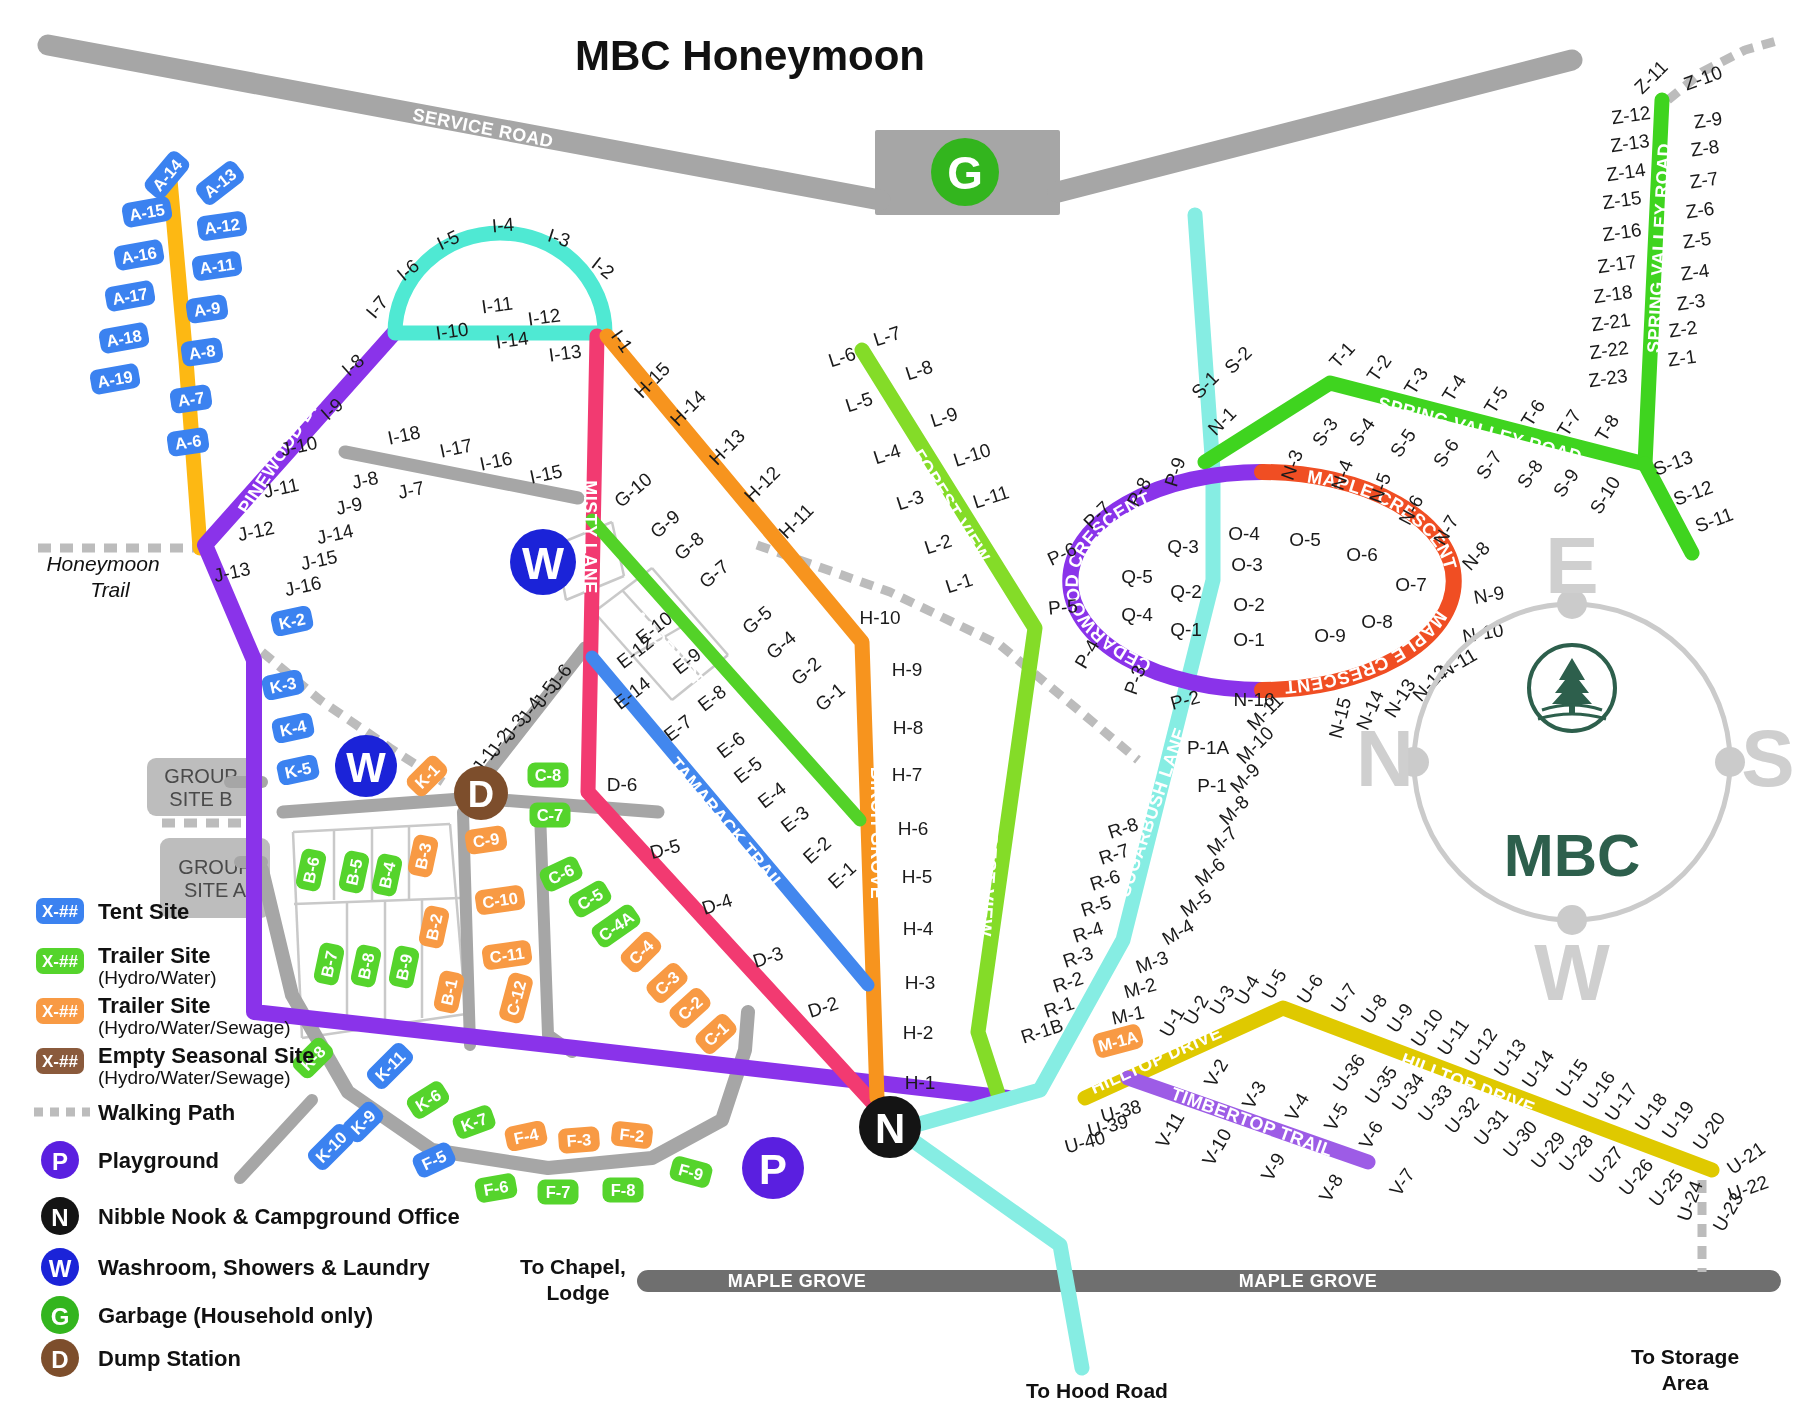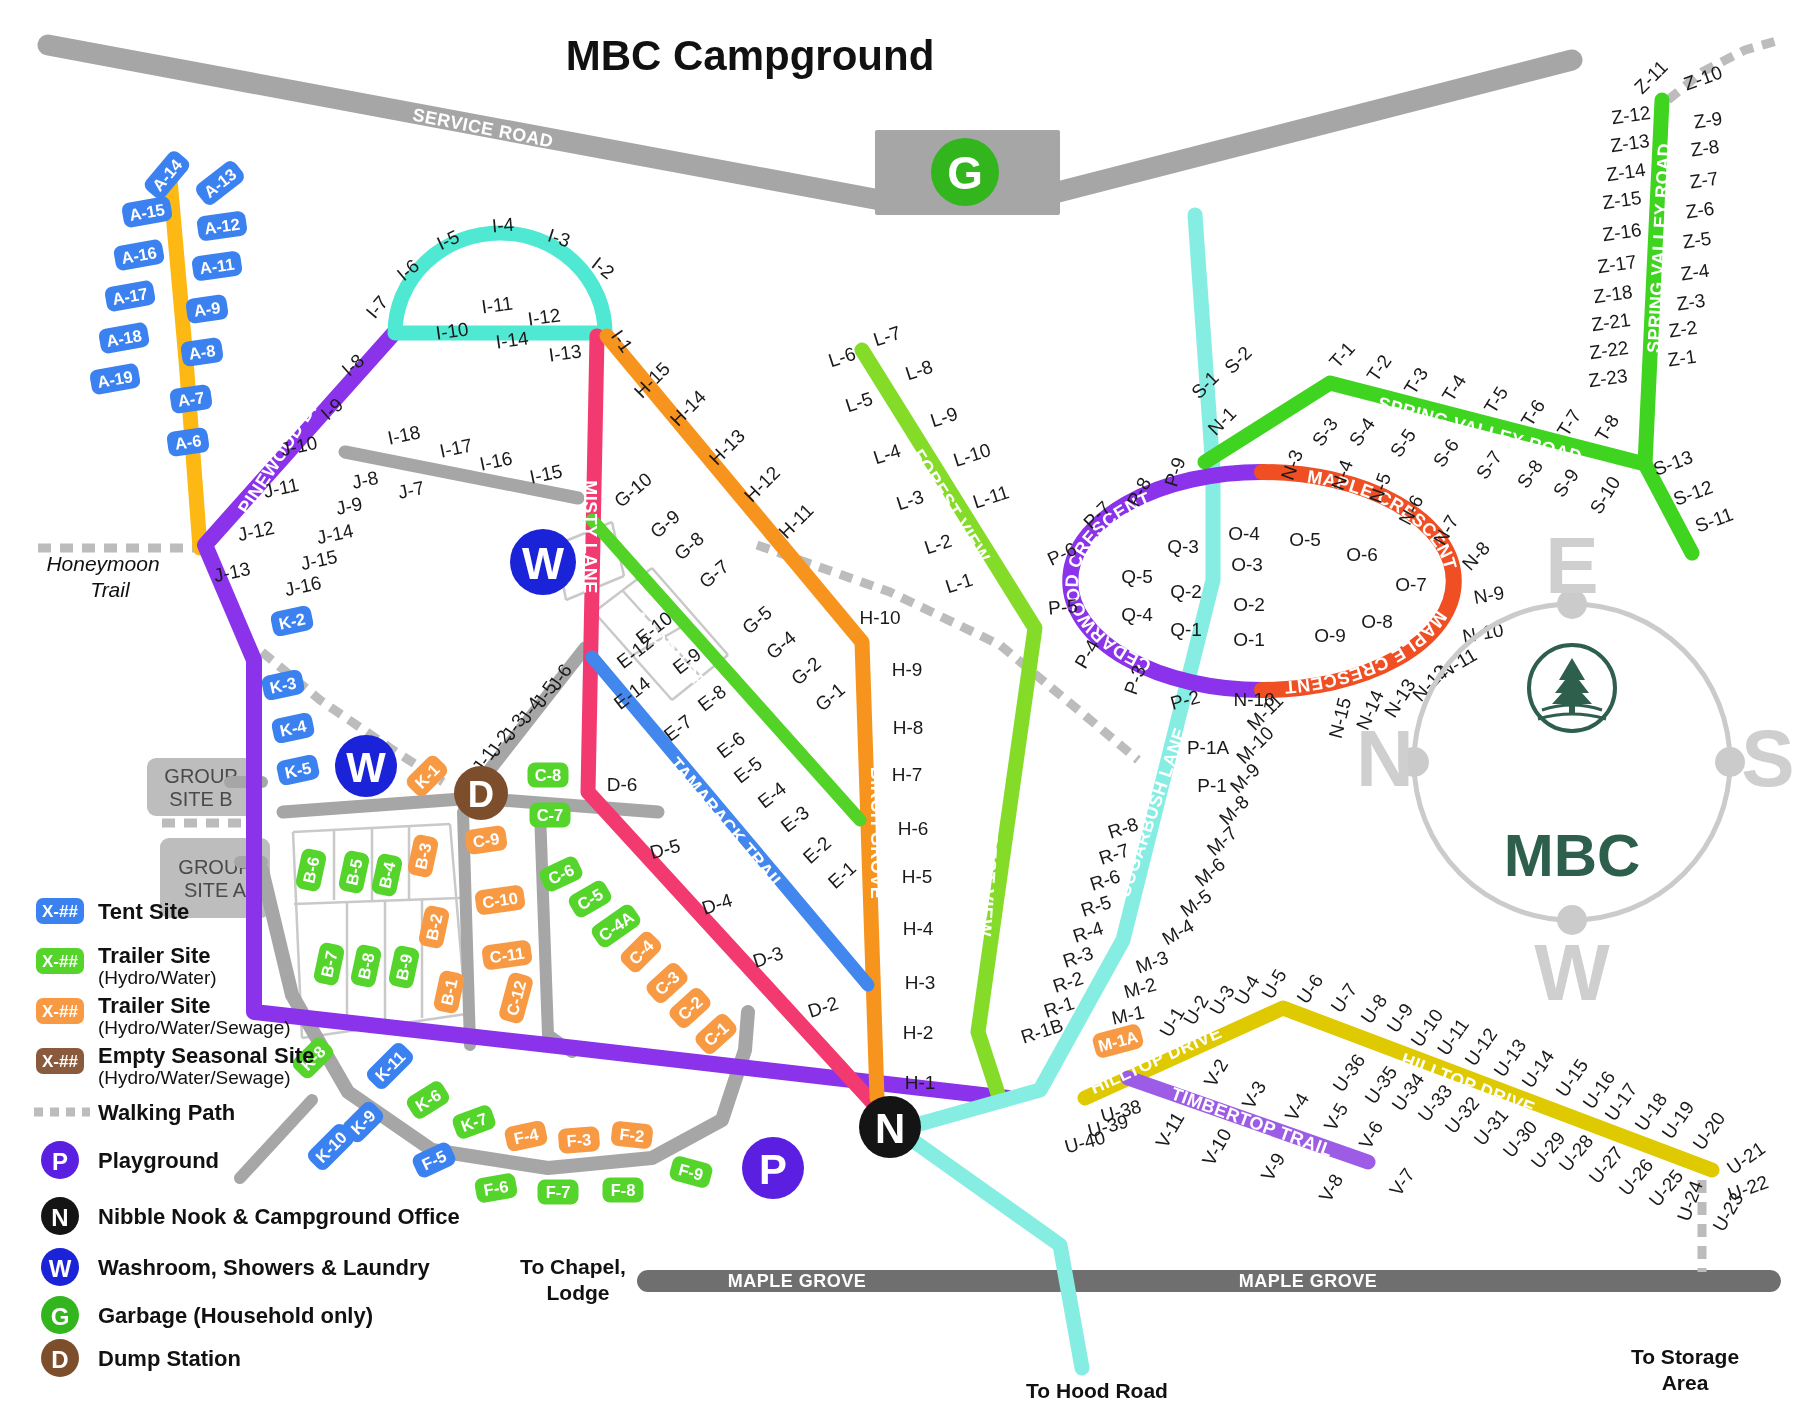--- a/index.html
+++ b/index.html
@@ -7,21 +7,21 @@
        font-family:"Liberation Sans",sans-serif;}
   .map svg{position:absolute;left:0;top:0;}
   .map svg text{dominant-baseline:central;}
   #map-title{position:absolute;top:32px;left:750px;transform:translateX(-50%);
     font-size:42px;font-weight:bold;color:#111;white-space:nowrap;z-index:5;}
 </style>
 </head>
 <body>
 
 <div class="map">
-  <div id="map-title">MBC Campground</div>
+  <div id="map-title">MBC Honeymoon</div>
   <svg id="map-svg" width="1820" height="1406" viewBox="0 0 1820 1406">
       <defs>
         <path id="rl19" d="M 404,324 A 100,95 0 0 1 596,324" fill="none"></path>
         <path id="rl20" d="M 1258,686 A 186,104 0 0 1 1258,478" fill="none"></path>
         <path id="rl21" d="M 1285,474 A 190,108 0 0 1 1451,592" fill="none"></path>
         <path id="rl22" d="M 1448,600 A 190,108 0 0 1 1270,688" fill="none"></path>
       </defs>
       <rect x="875" y="130" width="185" height="85" rx="2" fill="#a6a6a6"></rect>
       <rect x="147" y="758" width="108" height="58" rx="9" fill="#bdbdbd"></rect>
       <text x="201" y="775.5" text-anchor="middle" font-size="20" fill="#4a4a4a">GROUP</text>

